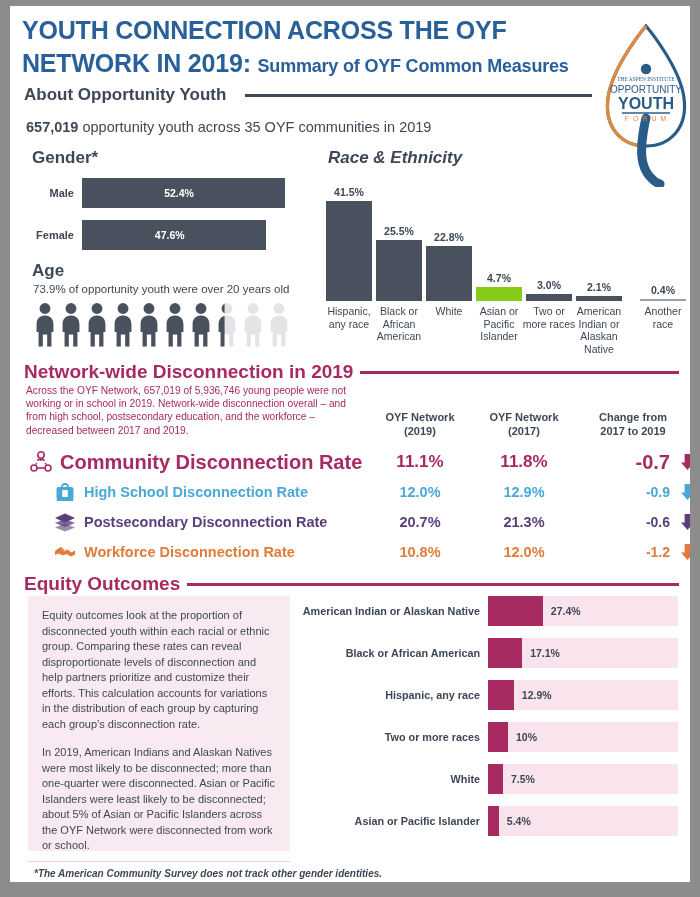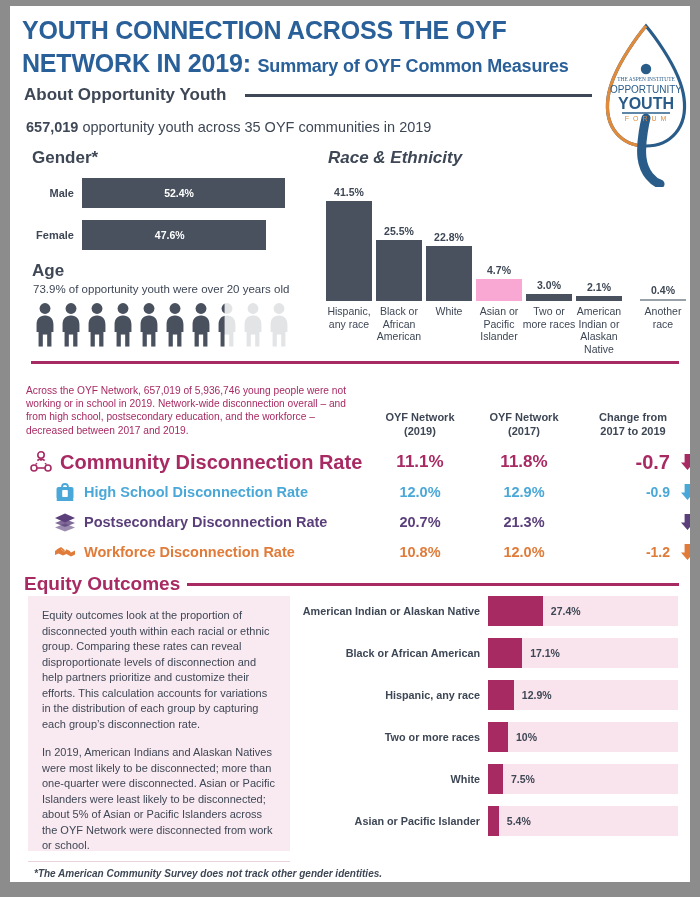--- a/index.html
+++ b/index.html
@@ -332,21 +332,21 @@
         </div>
         <div class="rlab">Black or African American</div>
       </div>
       <div class="rcol" style="left: 100px;">
         <div class="rbar" style="height: 54.72px; background: rgb(73, 81, 95);">
           <div class="rval">22.8%</div>
         </div>
         <div class="rlab">White</div>
       </div>
       <div class="rcol" style="left: 150px;">
-        <div class="rbar" style="height: 22px; background: #f9a8d4;">
+        <div class="rbar" style="height: 14px; background: #84cc16;">
           <div class="rval">4.7%</div>
         </div>
         <div class="rlab">Asian or Pacific Islander</div>
       </div>
       <div class="rcol" style="left: 200px;">
         <div class="rbar" style="height: 7.2px; background: rgb(73, 81, 95);">
           <div class="rval">3.0%</div>
         </div>
         <div class="rlab">Two or more races</div>
       </div>
@@ -358,20 +358,21 @@
       </div>
       <div class="rcol" style="left: 314px;">
         <div class="rbar" style="height: 2px; background: rgb(154, 160, 168);">
           <div class="rval">0.4%</div>
         </div>
         <div class="rlab">Another race</div>
       </div>
     </div>
 
   <div class="sec sec-mag" id="sec-ndisc">
+    <div class="t">Network-wide Disconnection in 2019</div>
     <div class="rule"></div>
   </div>
   <div class="nd-para">Across the OYF Network, 657,019 of 5,936,746 young people were not working or in school in 2019. Network-wide disconnection overall – and from high school, postsecondary education, and the workforce – decreased between 2017 and 2019.</div>
 
   <div class="nd-colhead" id="ch0">
     <div>OYF Network</div>
     <div>(2019)</div>
   </div>
   <div class="nd-colhead" id="ch1">
     <div>OYF Network</div>
@@ -429,20 +430,21 @@
         <div class="nd-icon" style="left: 24px;">
           <svg width="24" height="24" viewBox="0 0 24 24">
             <path d="M12 3.5 L22 8 L12 12.5 L2 8 Z" fill="#5a3f7a"></path>
             <path d="M12 9 L22 13 L12 17 L2 13 Z" fill="#5a3f7a" opacity="0.78"></path>
             <path d="M12 13.5 L22 17.5 L12 21.5 L2 17.5 Z" fill="#5a3f7a" opacity="0.6"></path>
           </svg>
         </div>
         <div class="nd-label" style="left: 58px; color: rgb(90, 63, 122); font-size: 14.5px;">Postsecondary Disconnection Rate</div>
         <div class="nd-v nd-v0" style="color: rgb(90, 63, 122); font-size: 14.5px;">20.7%</div>
         <div class="nd-v nd-v1" style="color: rgb(90, 63, 122); font-size: 14.5px;">21.3%</div>
+        <div class="nd-v nd-v2" style="color: rgb(90, 63, 122); font-size: 14px;">-0.6</div>
         <div class="nd-arrow">
           <svg width="15" height="18" viewBox="0 0 15 18">
             <path d="M4.6 1 L10.4 1 L10.4 9.5 L14 9.5 L7.5 17 L1 9.5 L4.6 9.5 Z" fill="#5a3f7a"></path>
           </svg>
         </div>
       </div>
       <div class="nd-row" style="top: 531px;">
         <div class="nd-icon" style="left: 24px;">
           <svg width="24" height="24" viewBox="0 0 24 24">
             <path d="M2 11 L6.5 8 L11 11.5 L14 10 L18 12.5 L22 10.5 L22 14.5 L18 16.5 L13.5 14 L10 15.5 L5.5 13.5 L2 15 Z" fill="#e07b39"></path>

